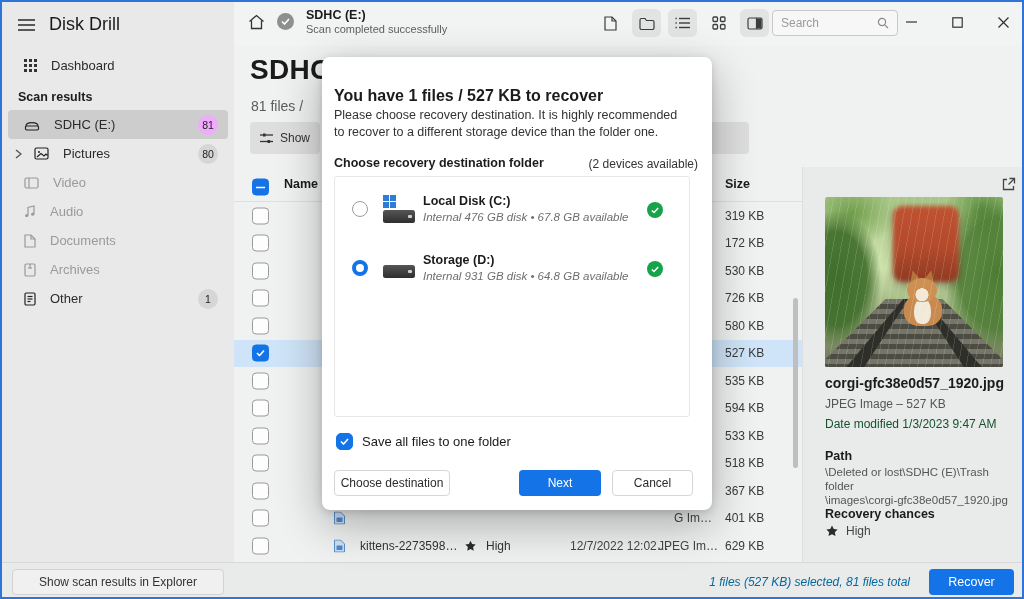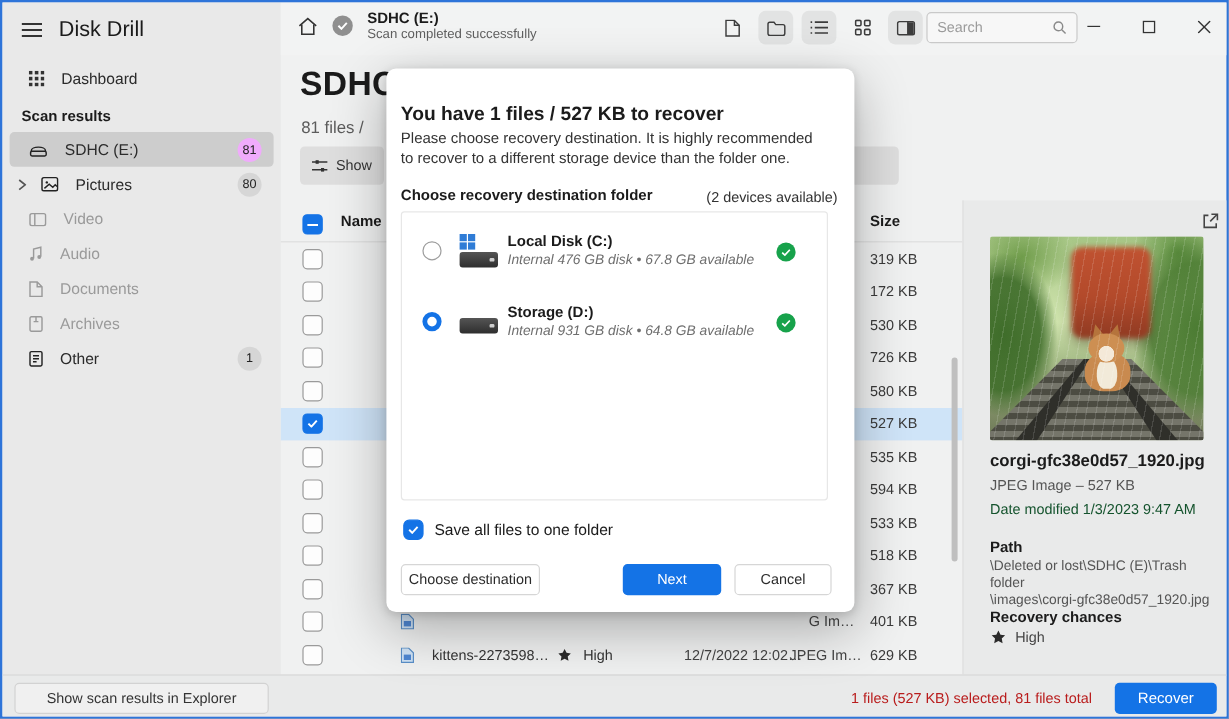--- a/index.html
+++ b/index.html
@@ -130,21 +130,21 @@
   .pn-mod{ position:absolute; left:22px; top:250px; font-size:12px; color:#14532d; }
   .pn-pathlbl{ position:absolute; left:22px; top:282px; font-size:12.5px; font-weight:bold; }
   .pn-path{ position:absolute; left:22px; top:298px; font-size:11.5px; color:#555; line-height:14px; width:190px; }
   .pn-chlbl{ position:absolute; left:22px; top:340px; font-size:12.5px; font-weight:bold; }
   .pn-chval{ position:absolute; left:22px; top:357px; font-size:12px; color:#444;
              display:flex; align-items:center; gap:7px; }
   
   .bb-explorer{ position:absolute; left:10px; top:6px; width:212px; height:26px;
                 background:#f0f0f0; border:1px solid #d2d2d2; border-radius:4px;
                 display:flex; align-items:center; justify-content:center; font-size:12px; color:#333; }
-  .bb-status{ position:absolute; right:116px; top:12px; font-size:12px; color:#b91c1c; }
+  .bb-status{ position:absolute; right:116px; top:12px; font-size:12px; color:#0369a1;font-style:italic; }
   .btn-blue{ background:#1473e6; color:#fff; border:0; border-radius:4px;
              font-family:"Liberation Sans", sans-serif; }
   .bb-recover{ position:absolute; right:12px; top:6px; width:85px; height:26px; font-size:12.5px; }
   
   .modal{ position:absolute; left:320px; top:55px; width:390px; height:453px; background:#fff;
           border-radius:8px; box-shadow:0 14px 45px rgba(0,0,0,.30), 0 2px 8px rgba(0,0,0,.14);
           z-index:50; }
   .md-title{ position:absolute; left:12px; top:30px; font-size:16px; font-weight:bold; }
   .md-body{ position:absolute; left:12px; top:50px; width:356px; font-size:12.5px;
             color:#333; line-height:17px; }

